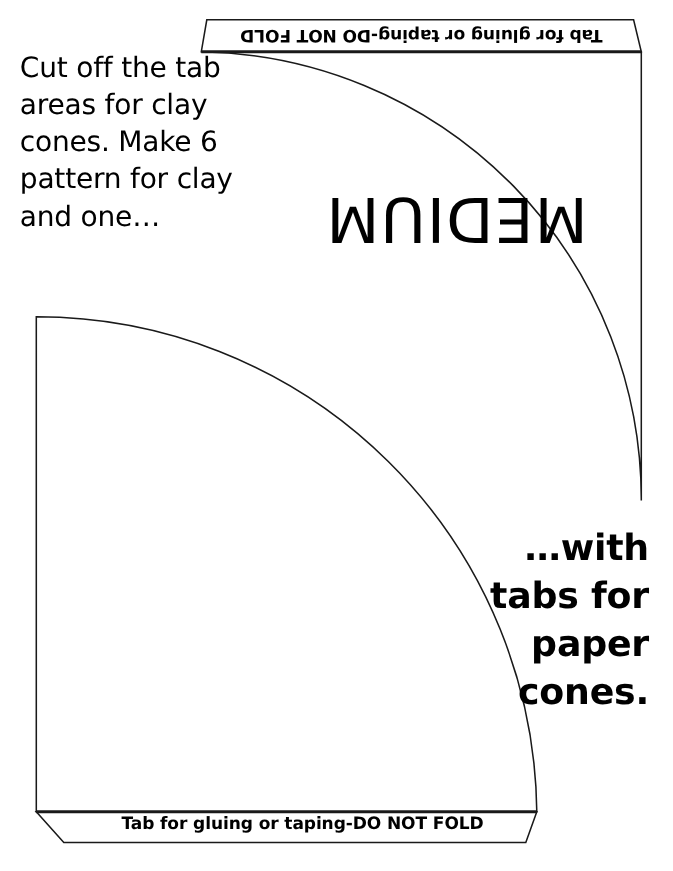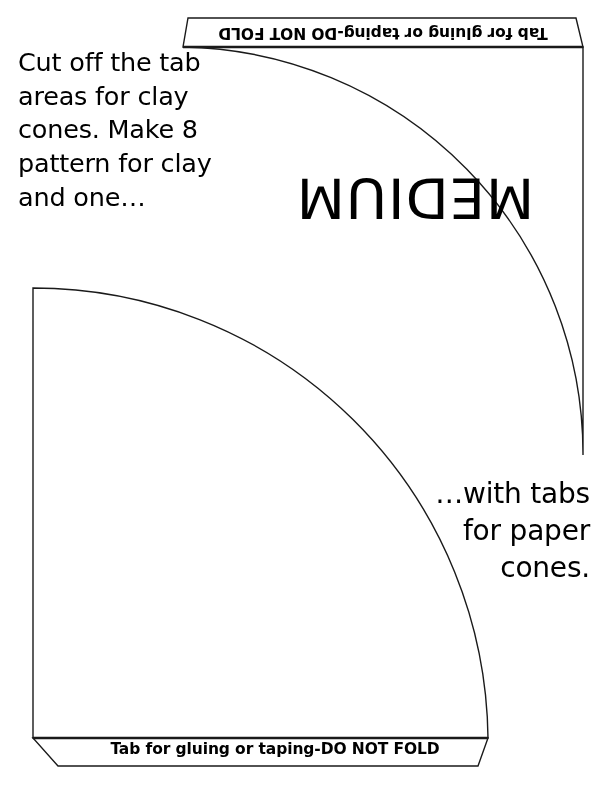--- a/index.html
+++ b/index.html
@@ -53,24 +53,25 @@
     width: 200px;
     font-size: 25.5px;
     line-height: 1.32;
     text-align: left;
     letter-spacing: -0.2px;
   }
   #instruction-right {
     left: 412px;
     top: 476px;
     width: 178px;
-    font-size: 28px;
+    font-size: 33px;
     line-height: 1.32;
     text-align: right;
     letter-spacing: -0.2px;
+    font-weight: bold;
   }
   #label-medium {
     position: absolute;
     left: 270px;
     top: 170px;
     width: 290px;
     text-align: center;
     font-size: 56px;
     line-height: 1;
     letter-spacing: 1px;
@@ -121,21 +122,21 @@
 
     <line x1="183" y1="47" x2="583" y2="47" class="fold-line"></line>
 
     <path d="M 33 288 L 33 738 L 488 738 A 455 455 0 0 0 33 288 Z" class="shape-outline"></path>
 
     <path d="M 33 738 L 488 738 L 478 766 L 58 766 Z" class="shape-outline"></path>
 
     <line x1="33" y1="738" x2="488" y2="738" class="fold-line"></line>
   </svg>
 
-  <div class="txt" id="instruction-left">Cut off the tab areas for clay cones. Make 8 pattern for clay and one…</div>
+  <div class="txt" id="instruction-left">Cut off the tab areas for clay cones. Make 6 pattern for clay and one…</div>
 
   <div class="txt" id="instruction-right">…with tabs for paper cones.</div>
 
   <div id="label-medium">MEDIUM</div>
 
 
   <div class="tab-text" id="tab-text-top">Tab for gluing or taping-DO NOT FOLD</div>
 
   <div class="tab-text" id="tab-text-bottom">Tab for gluing or taping-DO NOT FOLD</div>
 

